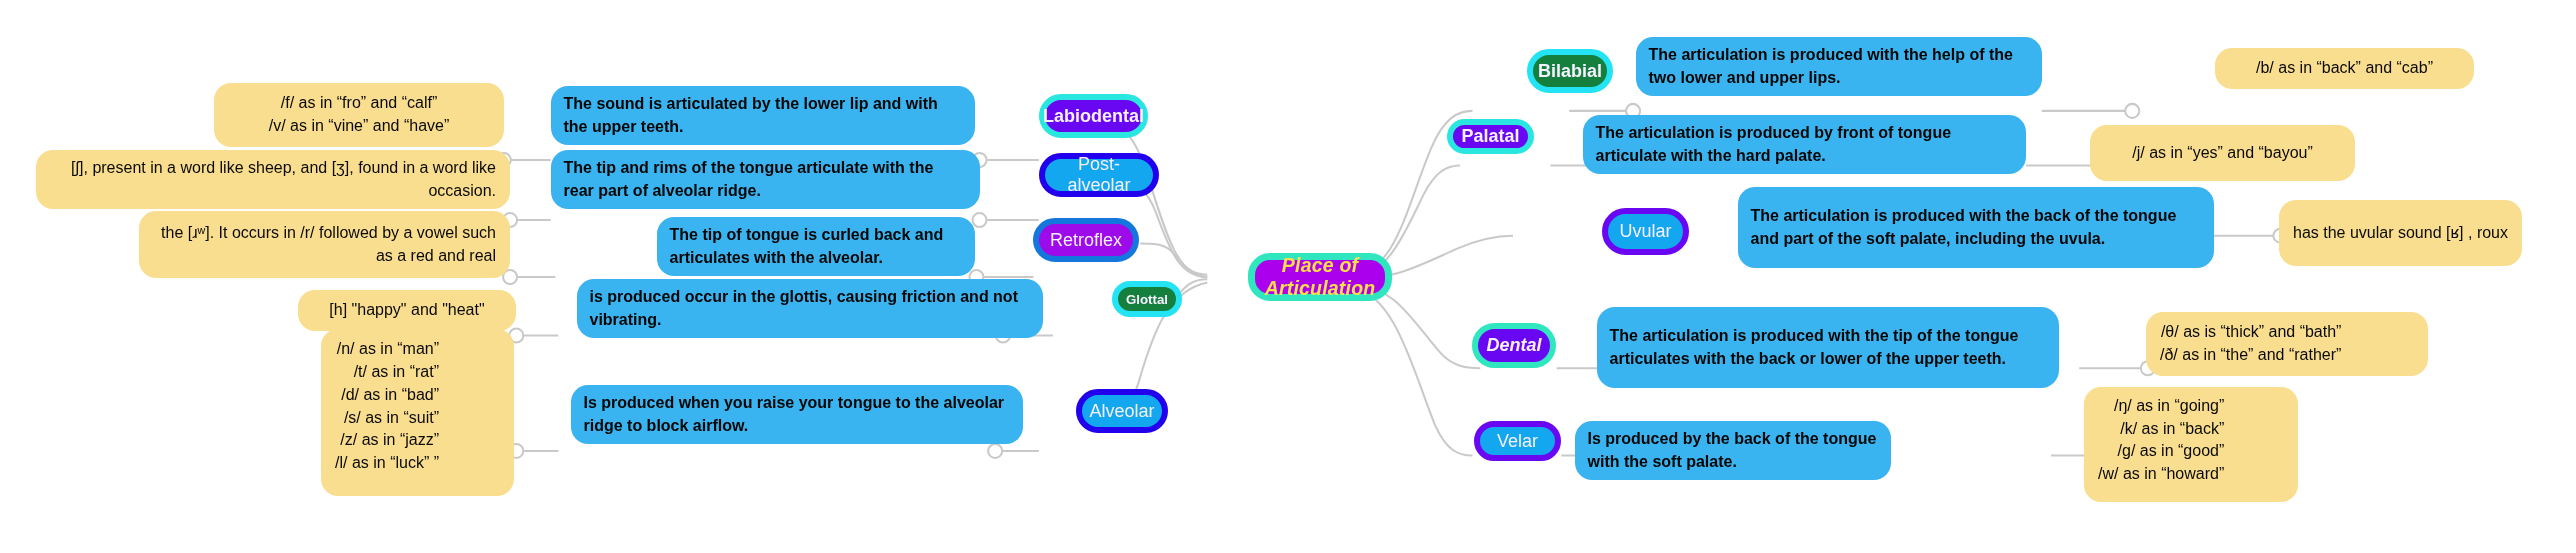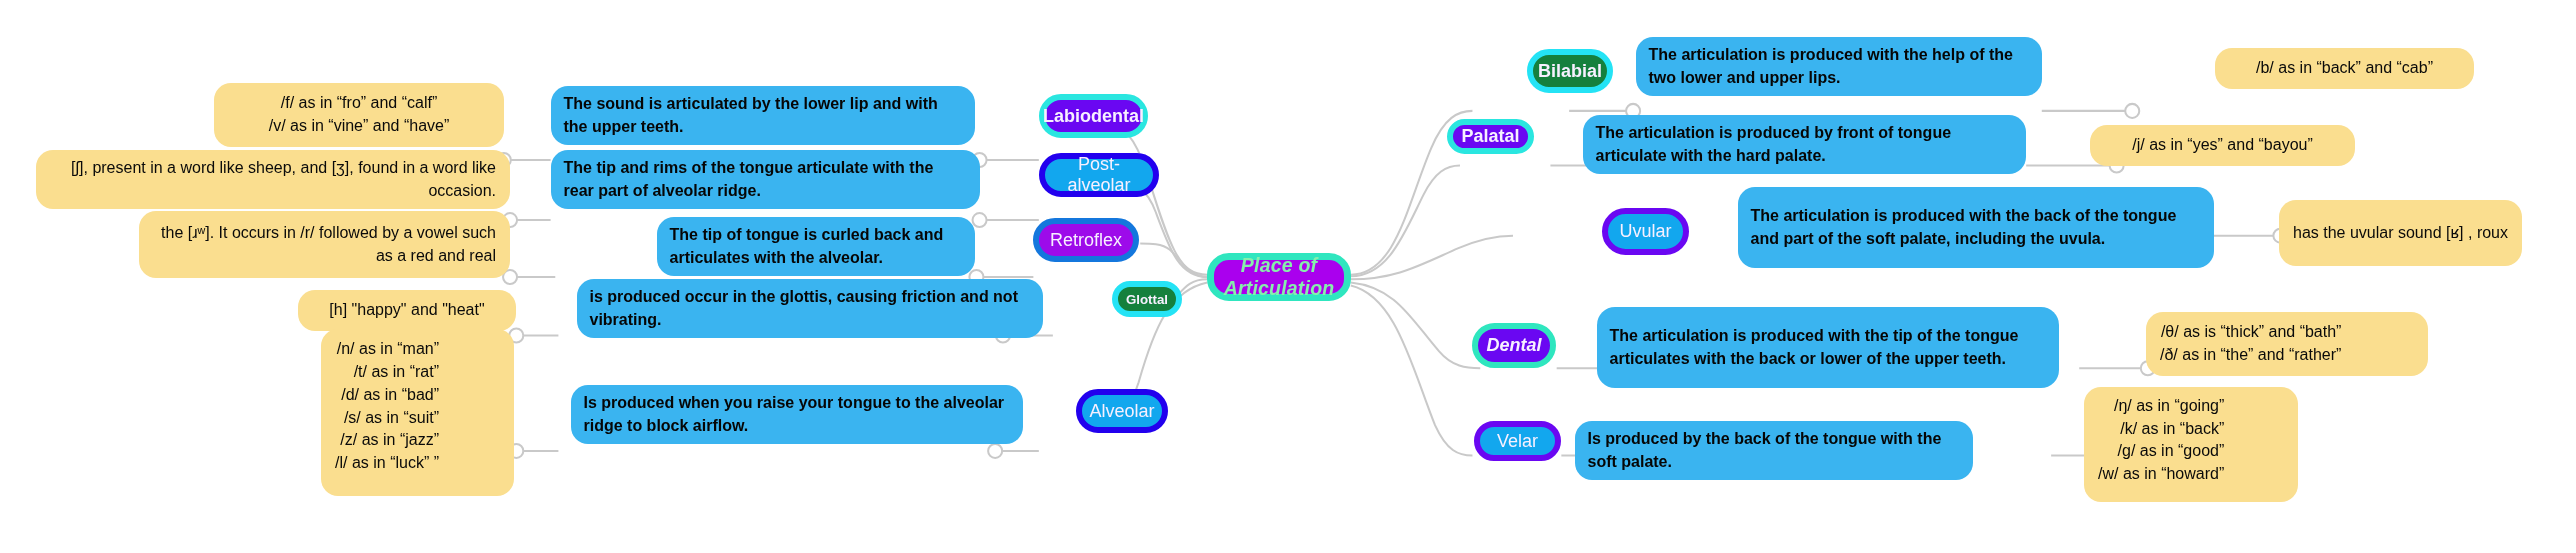--- a/index.html
+++ b/index.html
@@ -42,28 +42,29 @@
     display: flex;
     align-items: center;
     white-space: pre-line;
   }
 
   
   .root {
     background: #aa00ee;
     border: 7px solid #2fe6bf;
     border-radius: 22px;
-    color: #86efac;
+    color: #fde047;
     font-weight: bold;
     font-style: italic;
     font-size: 19.5px;
     letter-spacing: 0.2px;
     padding: 0 14px;
     justify-content: center;
     text-align: center;
+    margin-left: 41px;
   }
 
   
   .cat {
     border-radius: 779px;
     color: #f7f0ff;
     justify-content: center;
     text-align: center;
     padding: 0 11px;
     font-size: 18px;
@@ -261,21 +262,21 @@
   <div class="node ex center" style="left:2215px; top:48px; width:259px; height:41px;">
     <span>/b/ as in “back” and “cab”</span>
   </div>
 
   <div class="node cat purple-teal" style="left:1447px; top:119px; width:87px; height:35px;">
     <span>Palatal</span>
   </div>
   <div class="node desc" style="left:1583px; top:115px; width:443px; height:59px;">
     <span>The articulation is produced by front of tongue articulate with the hard palate.</span>
   </div>
-  <div class="node ex center" style="left:2090px; top:125px; width:265px; height:41px;">
+  <div class="node ex center" style="left:2090px; top:125px; width:265px; height:56px;">
     <span>/j/ as in “yes” and “bayou”</span>
   </div>
 
   <div class="node cat blue-violet" style="left:1602px; top:208px; width:87px; height:47px;">
     <span>Uvular</span>
   </div>
   <div class="node desc" style="left:1738px; top:187px; width:476px; height:81px;">
     <span>The articulation is produced with the back of the tongue and part of the soft palate, including the uvula.</span>
   </div>
   <div class="node ex indent" style="left:2279px; top:200px; width:243px; height:66px;">
@@ -289,21 +290,21 @@
     <span>The articulation is produced with the tip of the tongue articulates with the back or lower of the upper teeth.</span>
   </div>
   <div class="node ex indent" style="left:2146px; top:312px; width:282px; height:64px;">
     <span>/θ/ as is “thick” and “bath”
    /ð/ as in “the” and “rather”</span>
   </div>
 
   <div class="node cat blue-violet" style="left:1474px; top:421px; width:87px; height:40px;">
     <span>Velar</span>
   </div>
-  <div class="node desc" style="left:1575px; top:421px; width:398px; height:59px;">
+  <div class="node desc" style="left:1575px; top:421px; width:316px; height:59px;">
     <span>Is produced by the back of the tongue with the soft palate.</span>
   </div>
   <div class="node ex indent" style="left:2084px; top:387px; width:214px; height:115px; align-items:flex-start; padding-top:7.8px;">
     <span>/ŋ/ as in “going”
    /k/ as in  “back”
    /g/ as in “good”
    /w/ as in “howard”</span>
   </div>
 
 </div>

